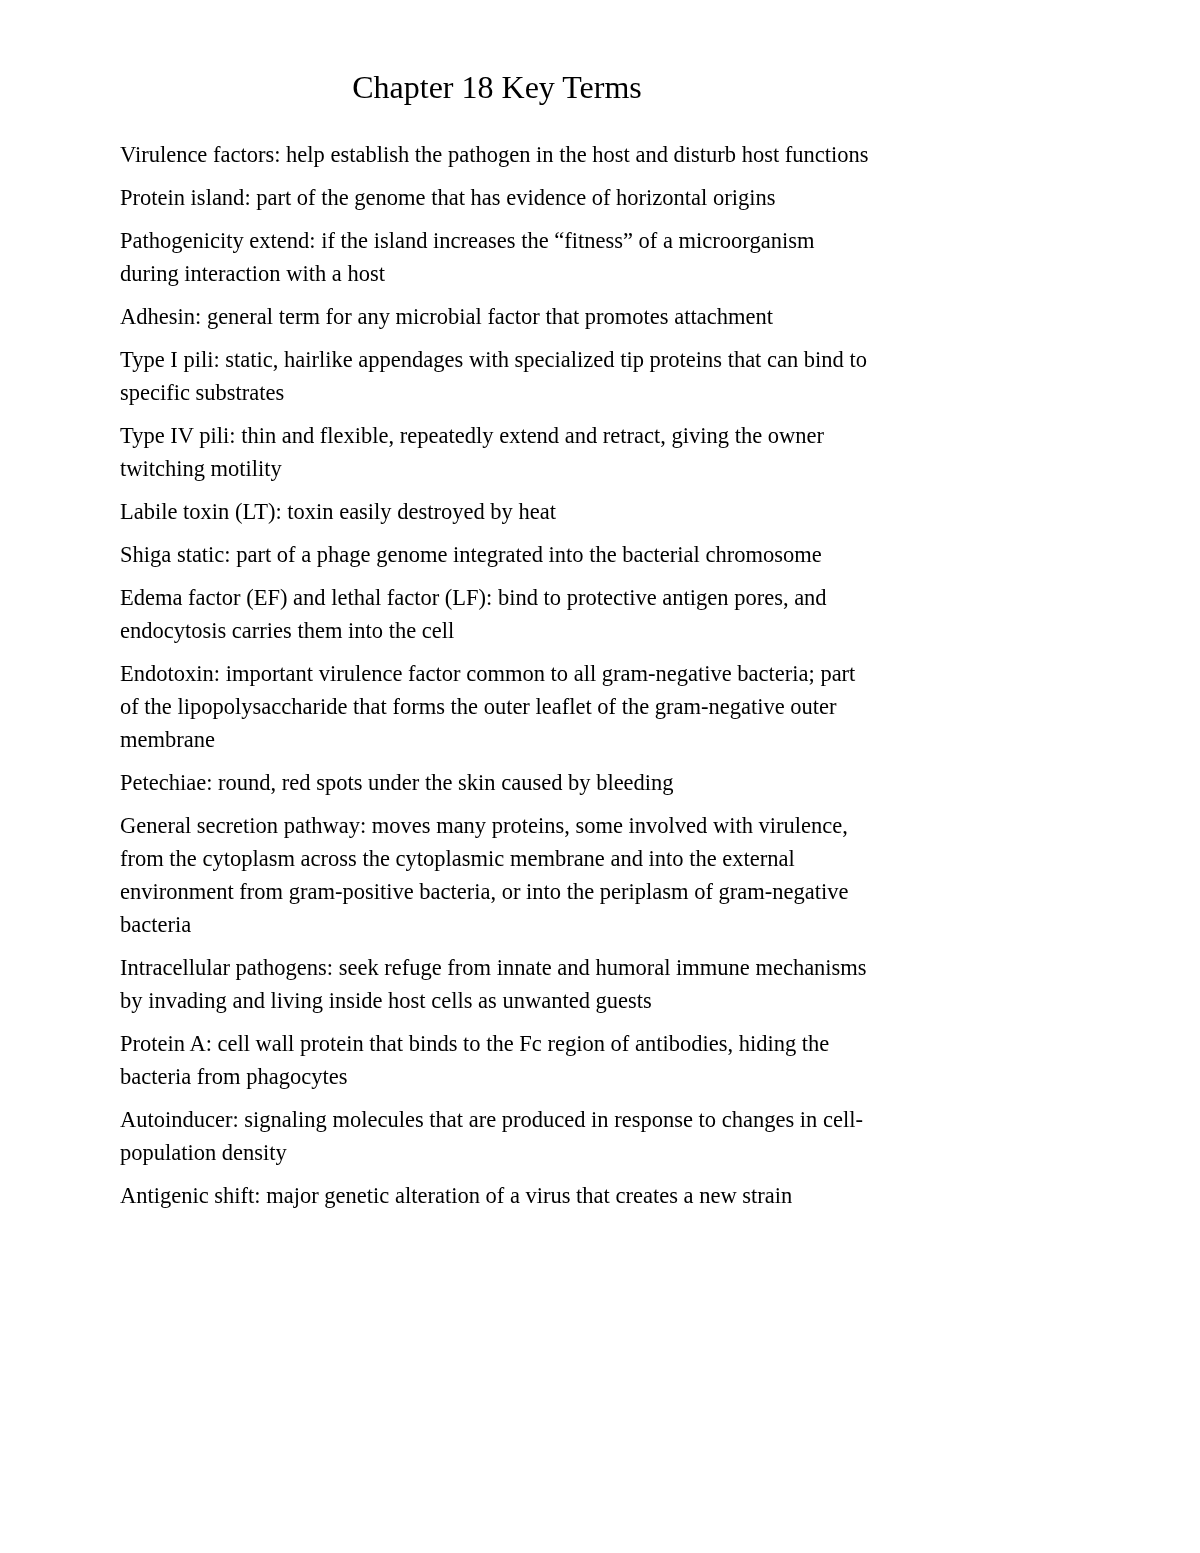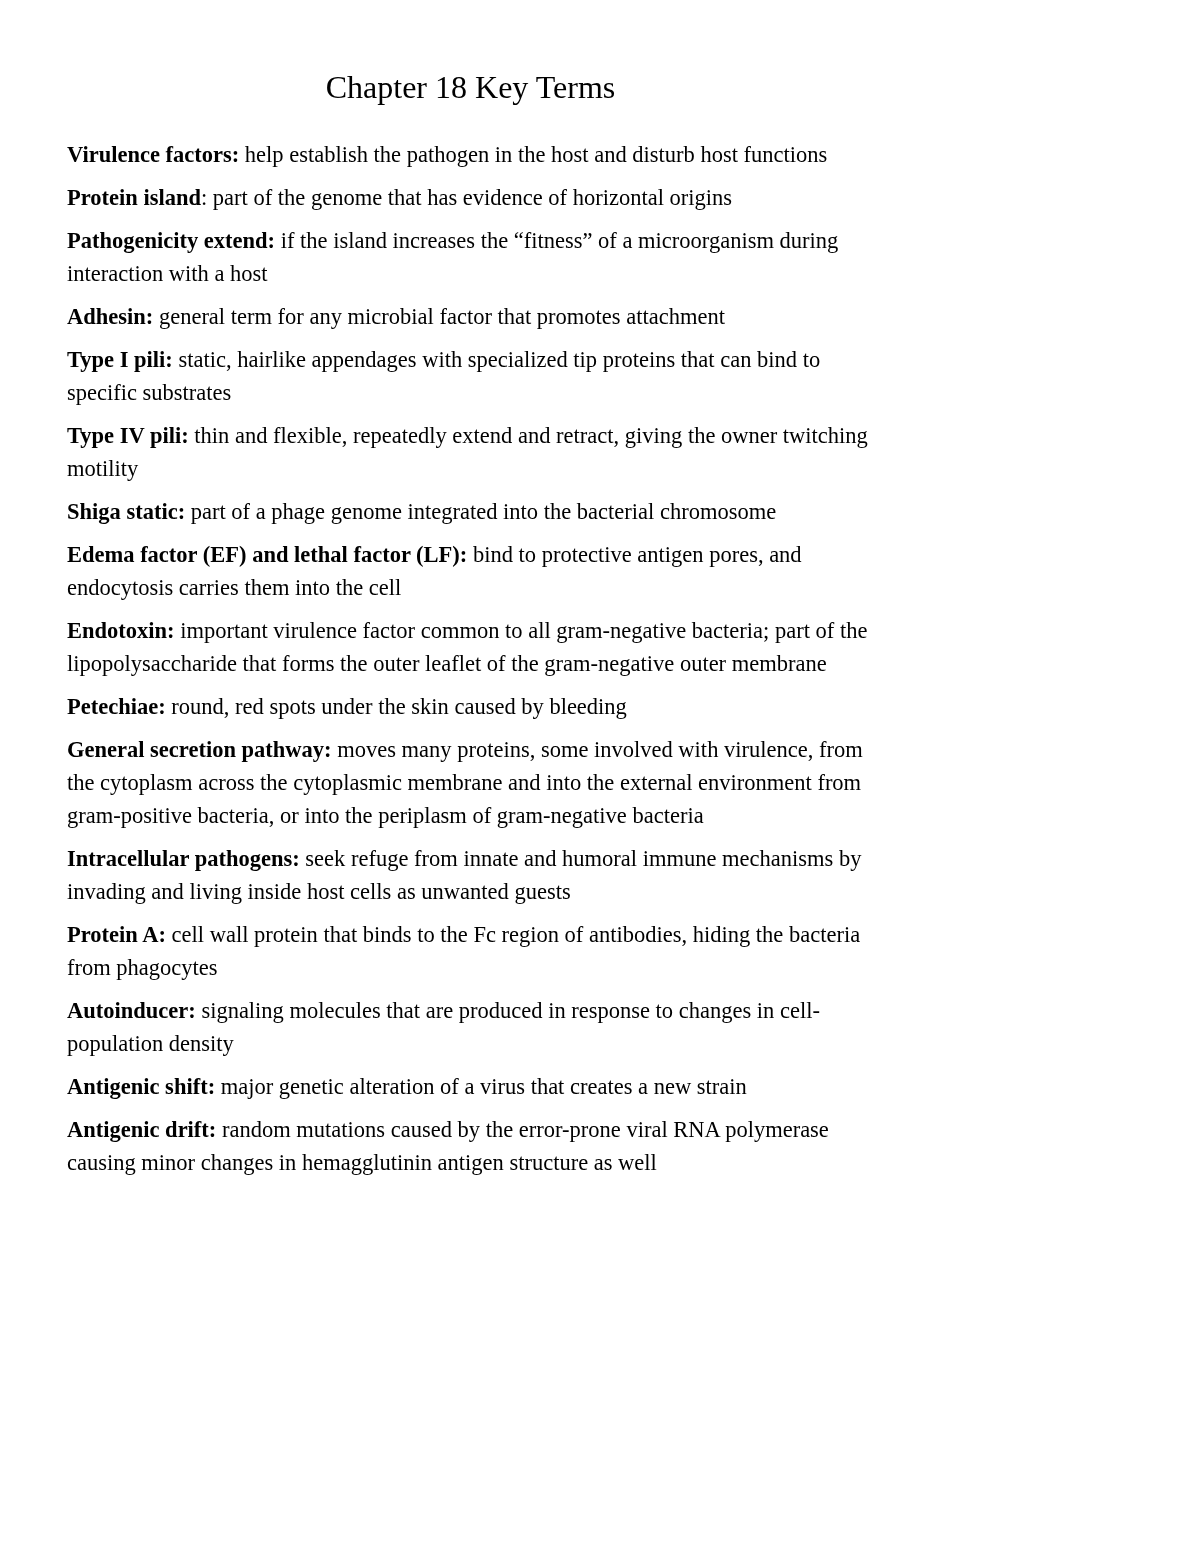--- a/index.html
+++ b/index.html
@@ -11,21 +11,21 @@
     width: 1200px;
     height: 1553px;
     font-family: "Liberation Serif", "DejaVu Serif", serif;
     color: #000000;
     overflow: hidden;
   }
   .page {
     box-sizing: border-box;
     width: 1020px;
     height: 1553px;
-    padding: 68px 148px 40px 67px;
+    padding: 68px 148px 40px 120px;
     background: #ffffff;
   }
   .doc-title {
     font-size: 32px;
     font-weight: normal;
     line-height: 38px;
     text-align: center;
     margin: 0 0 32px 0;
     
     margin-left: 2px;
@@ -34,43 +34,43 @@
     margin: 0;
     padding: 0;
   }
   .term-item {
     font-size: 22.5px;
     line-height: 33px;
     margin: 0 0 10px 0;
     text-align: left;
   }
   .term-label {
-    font-weight: bold;
+    font-weight: normal;
   }
   .term-def {
     font-weight: normal;
   }
 </style>
 </head>
 <body>
 
 <div class="page">
   <h1 class="doc-title">Chapter 18 Key Terms</h1>
 
   <div class="term-list">
       <p class="term-item"><span class="term-label">Virulence factors:</span><span class="term-def"> help establish the pathogen in the host and disturb host functions</span></p>
       <p class="term-item"><span class="term-label">Protein island</span><span class="term-def">: part of the genome that has evidence of horizontal origins</span></p>
       <p class="term-item"><span class="term-label">Pathogenicity extend:</span><span class="term-def"> if the island increases the “fitness” of a microorganism during interaction with a host</span></p>
       <p class="term-item"><span class="term-label">Adhesin:</span><span class="term-def"> general term for any microbial factor that promotes attachment</span></p>
       <p class="term-item"><span class="term-label">Type I pili:</span><span class="term-def"> static, hairlike appendages with specialized tip proteins that can bind to specific substrates</span></p>
       <p class="term-item"><span class="term-label">Type IV pili:</span><span class="term-def"> thin and flexible, repeatedly extend and retract, giving the owner twitching motility</span></p>
+      <p class="term-item"><span class="term-label">Labile toxin (LT):</span><span class="term-def"> toxin easily destroyed by heat</span></p>
       <p class="term-item"><span class="term-label">Shiga static:</span><span class="term-def"> part of a phage genome integrated into the bacterial chromosome</span></p>
       <p class="term-item"><span class="term-label">Edema factor (EF) and lethal factor (LF):</span><span class="term-def"> bind to protective antigen pores, and endocytosis carries them into the cell</span></p>
       <p class="term-item"><span class="term-label">Endotoxin:</span><span class="term-def"> important virulence factor common to all gram-negative bacteria; part of the lipopolysaccharide that forms the outer leaflet of the gram-negative outer membrane</span></p>
       <p class="term-item"><span class="term-label">Petechiae:</span><span class="term-def"> round, red spots under the skin caused by bleeding</span></p>
       <p class="term-item"><span class="term-label">General secretion pathway:</span><span class="term-def"> moves many proteins, some involved with virulence, from the cytoplasm across the cytoplasmic membrane and into the external environment from gram-positive bacteria, or into the periplasm of gram-negative bacteria</span></p>
       <p class="term-item"><span class="term-label">Intracellular pathogens:</span><span class="term-def"> seek refuge from innate and humoral immune mechanisms by invading and living inside host cells as unwanted guests</span></p>
       <p class="term-item"><span class="term-label">Protein A:</span><span class="term-def"> cell wall protein that binds to the Fc region of antibodies, hiding the bacteria from phagocytes</span></p>
       <p class="term-item"><span class="term-label">Autoinducer:</span><span class="term-def"> signaling molecules that are produced in response to changes in cell-population density</span></p>
       <p class="term-item"><span class="term-label">Antigenic shift:</span><span class="term-def"> major genetic alteration of a virus that creates a new strain</span></p>
-      <p class="term-item"><span class="term-label">Antigenic drift:</span><span class="term-def"> random mutations caused by the error-prone viral RNA polymerase causing minor changes in hemagglutinin antigen structure as well</span></p>
     </div>
 </div>
 
 </body></html>

